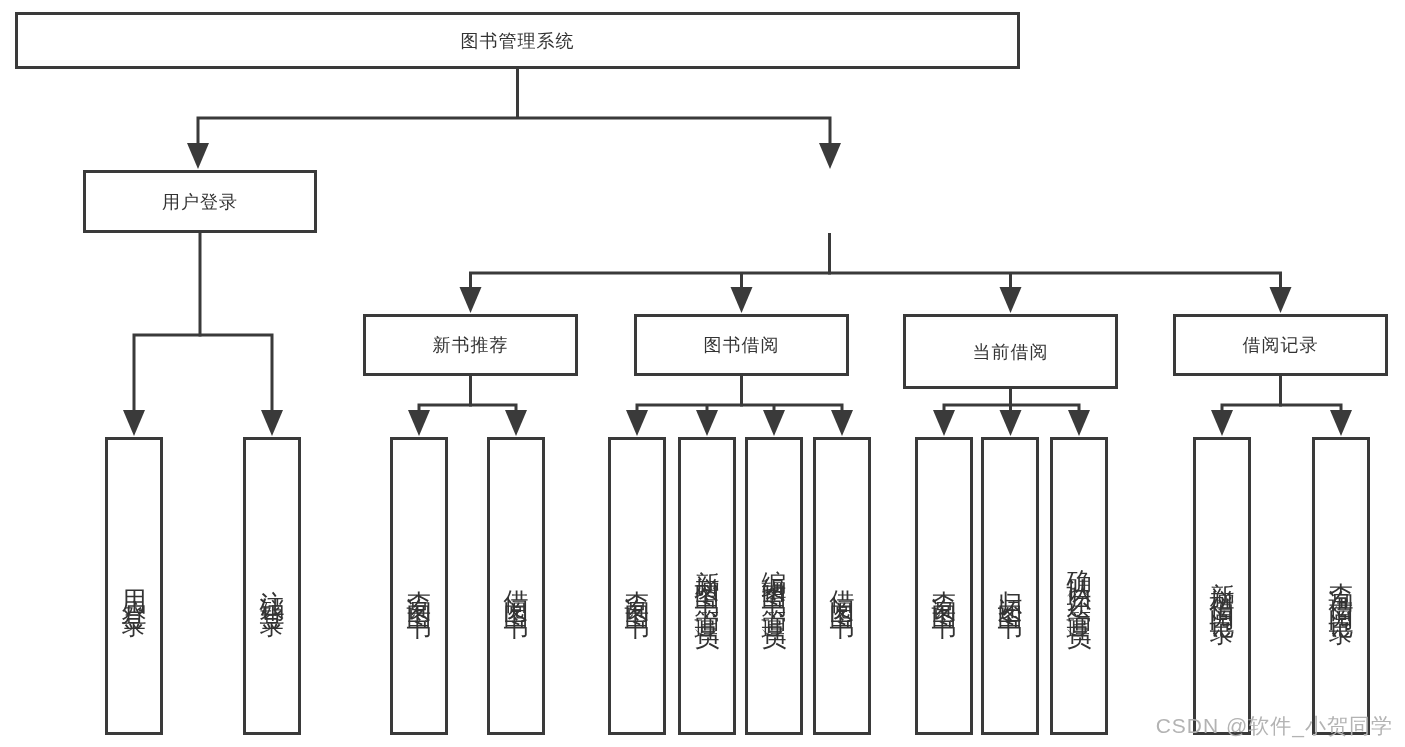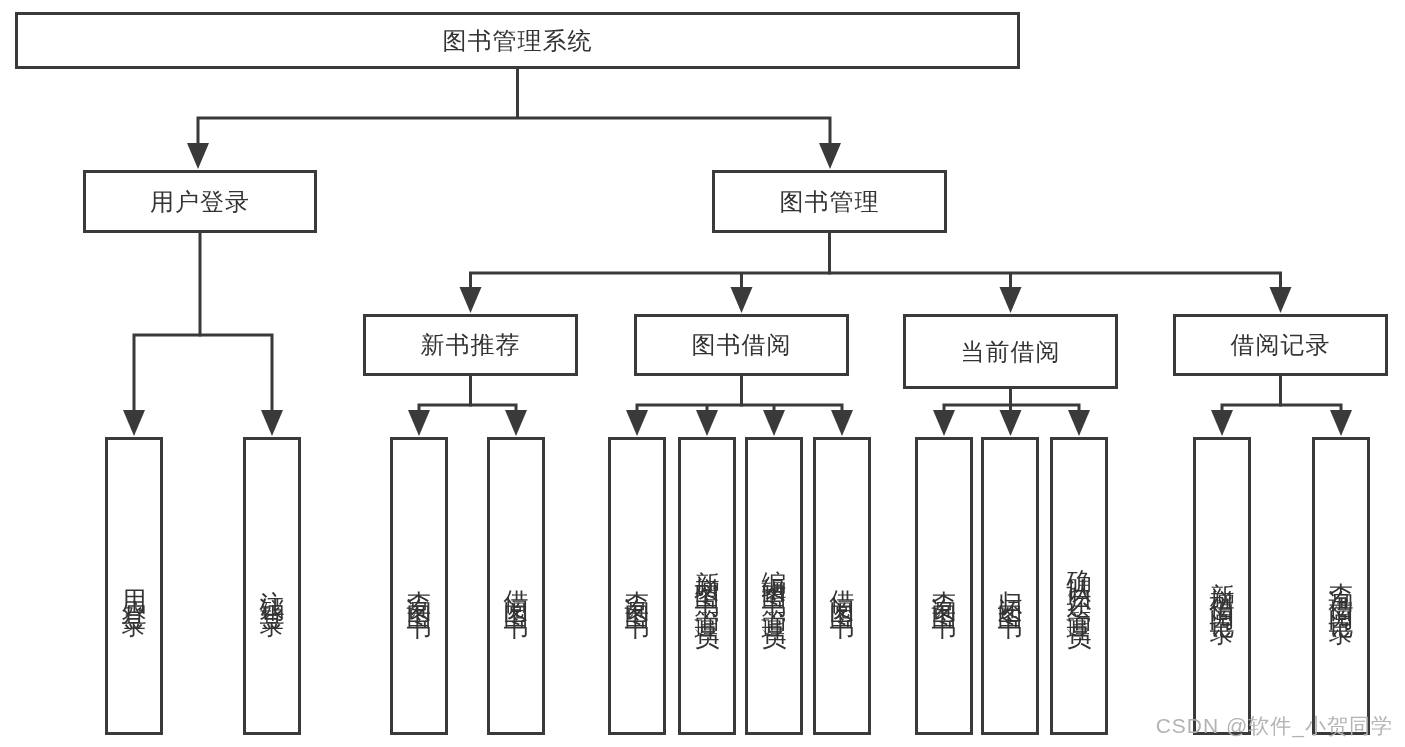--- a/index.html
+++ b/index.html
@@ -22,21 +22,21 @@
     box-sizing: border-box;
     border: 3px solid #3a3a3a;
     background: #ffffff;
     color: #333333;
     display: flex;
     align-items: center;
     justify-content: center;
     z-index: 2;
   }
   .node.h {
-    font-size: 24px;
+    font-size: 18px;
     letter-spacing: 1px;
     white-space: nowrap;
   }
   .node.v {
     top: 437px;
     width: 58px;
     height: 298px;
   }
   .vt {
     writing-mode: vertical-rl;
@@ -131,21 +131,20 @@
       <polygon points="1068,410 1090,410 1079,436"></polygon>
 
       <polygon points="1211,410 1233,410 1222,436"></polygon>
       <polygon points="1330,410 1352,410 1341,436"></polygon>
     </g>
   </svg>
 
   <div class="node h" style="left:15px;top:12px;width:1005px;height:57px">图书管理系统</div>
 
   <div class="node h" style="left:83px;top:170px;width:234px;height:63px">用户登录</div>
-  <div class="node h" style="left:712px;top:170px;width:235px;height:63px">图书管理</div>
 
   <div class="node h" style="left:634px;top:314px;width:215px;height:62px">图书借阅</div>
   <div class="node h" style="left:363px;top:314px;width:215px;height:62px">新书推荐</div>
   <div class="node h" style="left:903px;top:314px;width:215px;height:75px">当前借阅</div>
   <div class="node h" style="left:1173px;top:314px;width:215px;height:62px">借阅记录</div>
 
   <div class="node v" style="left:105px">
     <span class="vt">用户登录</span>
   </div>
   <div class="node v" style="left:243px">

